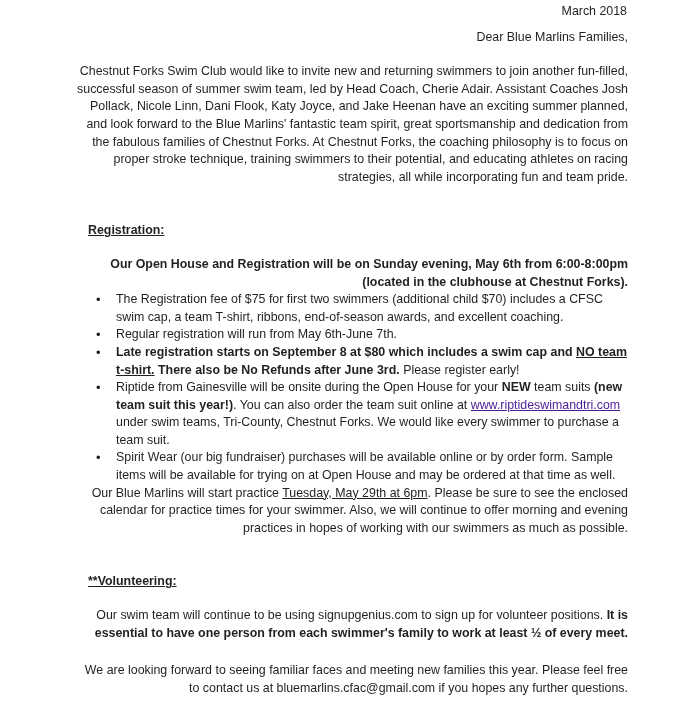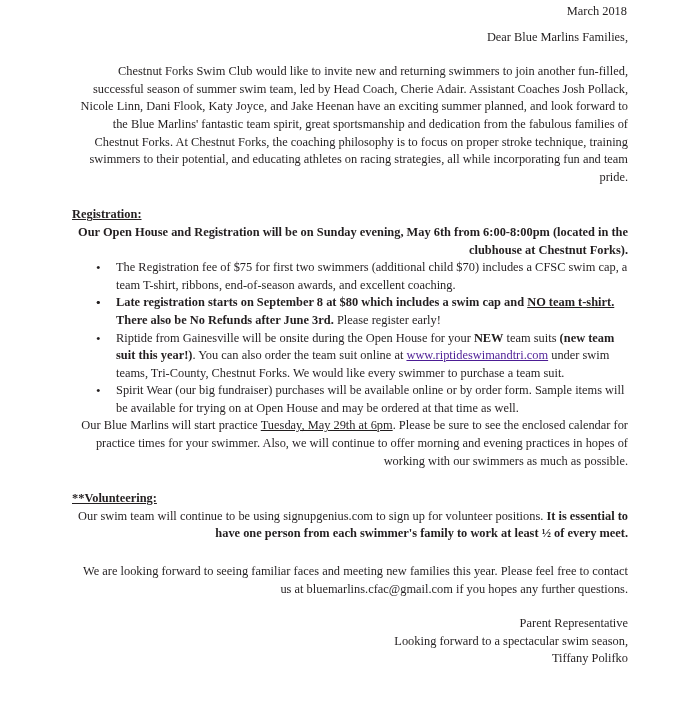--- a/index.html
+++ b/index.html
@@ -6,21 +6,21 @@
   html, body {
     margin: 0;
     padding: 0;
     background: #ffffff;
   }
   .page {
     position: relative;
     width: 693px;
     height: 705px;
     background: #ffffff;
-    font-family: Liberation Serif, serif;
+    font-family: Liberation Sans, sans-serif;
     font-size: 12.4px;
     line-height: 17.6px;
     color: #231f20;
     overflow: hidden;
     -webkit-font-smoothing: antialiased;
   }
   .body-area {
     position: absolute;
     left: 72px;
     top: 0;
@@ -32,21 +32,21 @@
     padding-right: 1px;
   }
   .spacer-sm { height: 8px; }
   .spacer-md { height: 17px; }
   .spacer-lg { height: 20px; }
   p.para {
     margin: 0;
     text-align: right;
   }
   .heading {
-    margin: 0;
+    margin: 16px;
     font-weight: bold;
     text-decoration: underline;
   }
   .bold { font-weight: bold; }
   .underline { text-decoration: underline; }
   .bold-underline { font-weight: bold; text-decoration: underline; }
   a.weblink {
     color: #4c1d95;
     text-decoration: underline;
   }
@@ -96,20 +96,21 @@
 
     <ul class="bullets">
 
       <li>
         <span class="dot">•</span>
         <span>The Registration fee of $75 for first two swimmers (additional child $70) includes a CFSC swim cap, a team T-shirt, ribbons, end-of-season awards, and excellent coaching.</span>
       </li>
 
       <li>
         <span class="dot">•</span>
+        <span>Regular registration will run from May 6th-June 7th.</span>
       </li>
 
       <li>
         <span class="dot">•</span>
         <span class="bold">Late registration starts on September 8 at $80 which includes a swim cap and </span><span class="bold-underline">NO team t-shirt.</span><span class="bold">  There also be </span><span class="bold">No Refunds after June 3rd</span><span class="bold">.</span><span>  Please register early!</span>
       </li>
 
       <li>
         <span class="dot">•</span>
         <span>Riptide from Gainesville will be onsite during the Open House for your </span><span class="bold">NEW</span><span> team suits </span><span class="bold">(new team suit this year!)</span><span>.  You can also order the team suit online at </span><a class="weblink" href="#">www.riptideswimandtri.com</a><span> under swim teams, Tri-County, Chestnut Forks. We would like every swimmer to purchase a team suit.</span>

